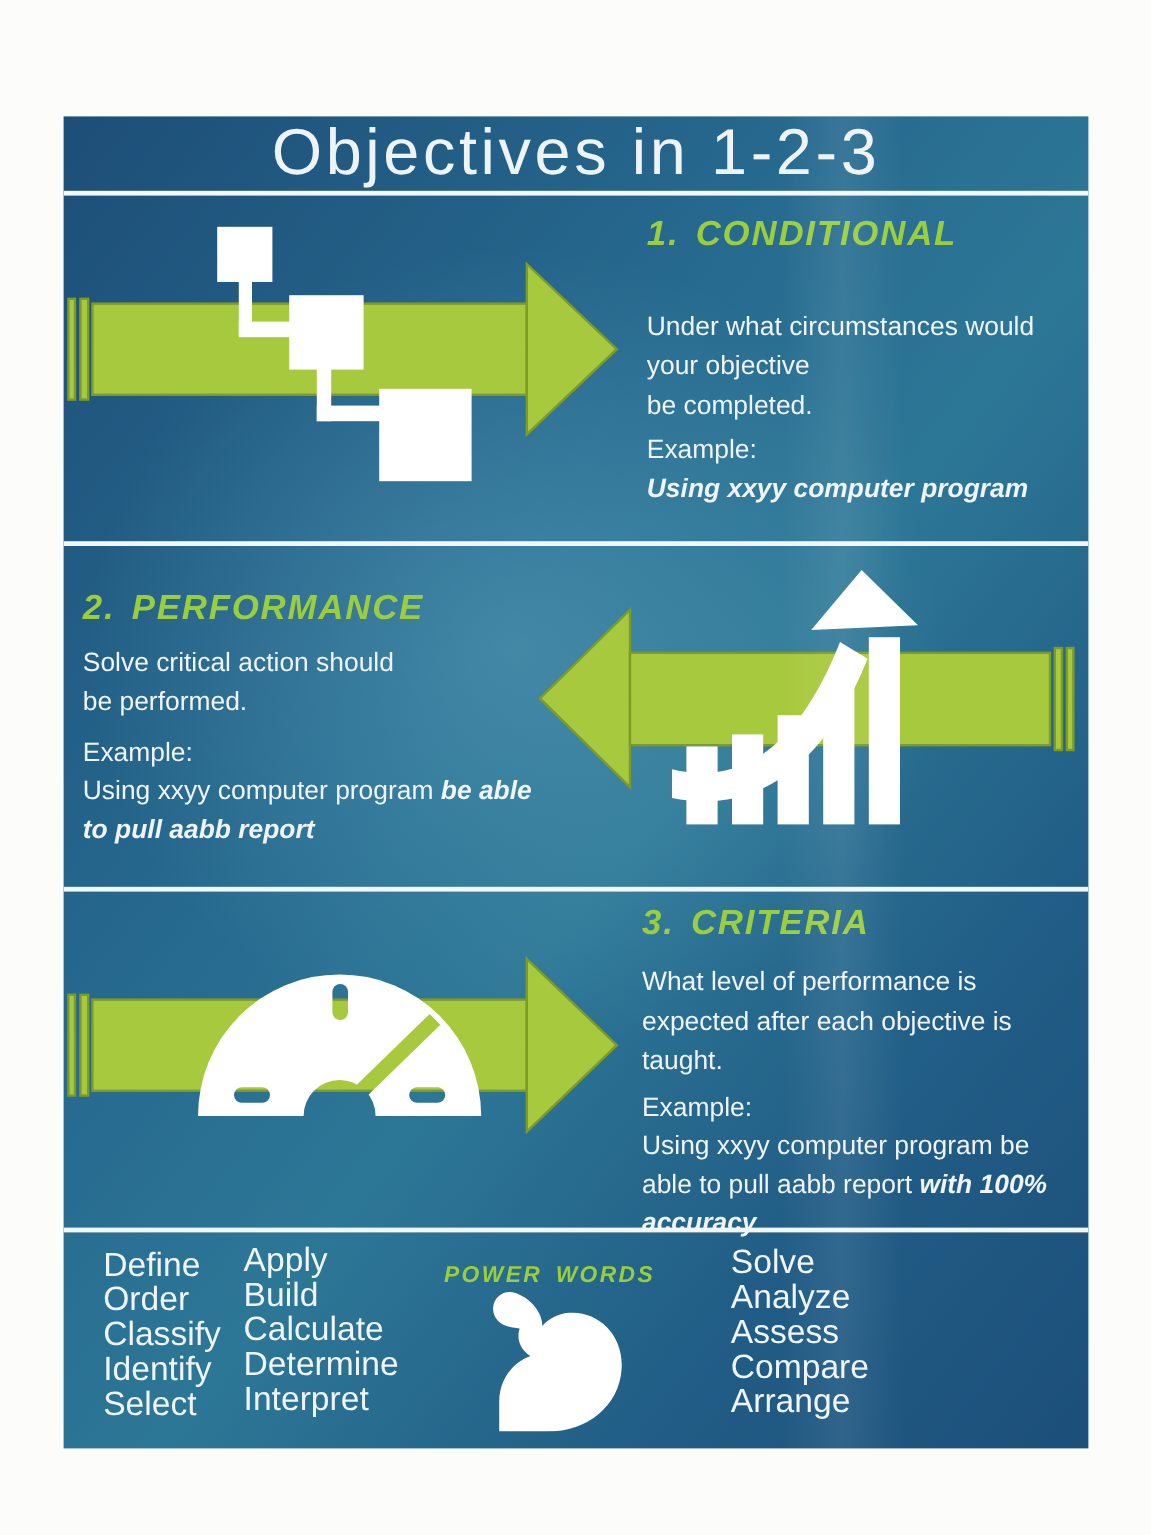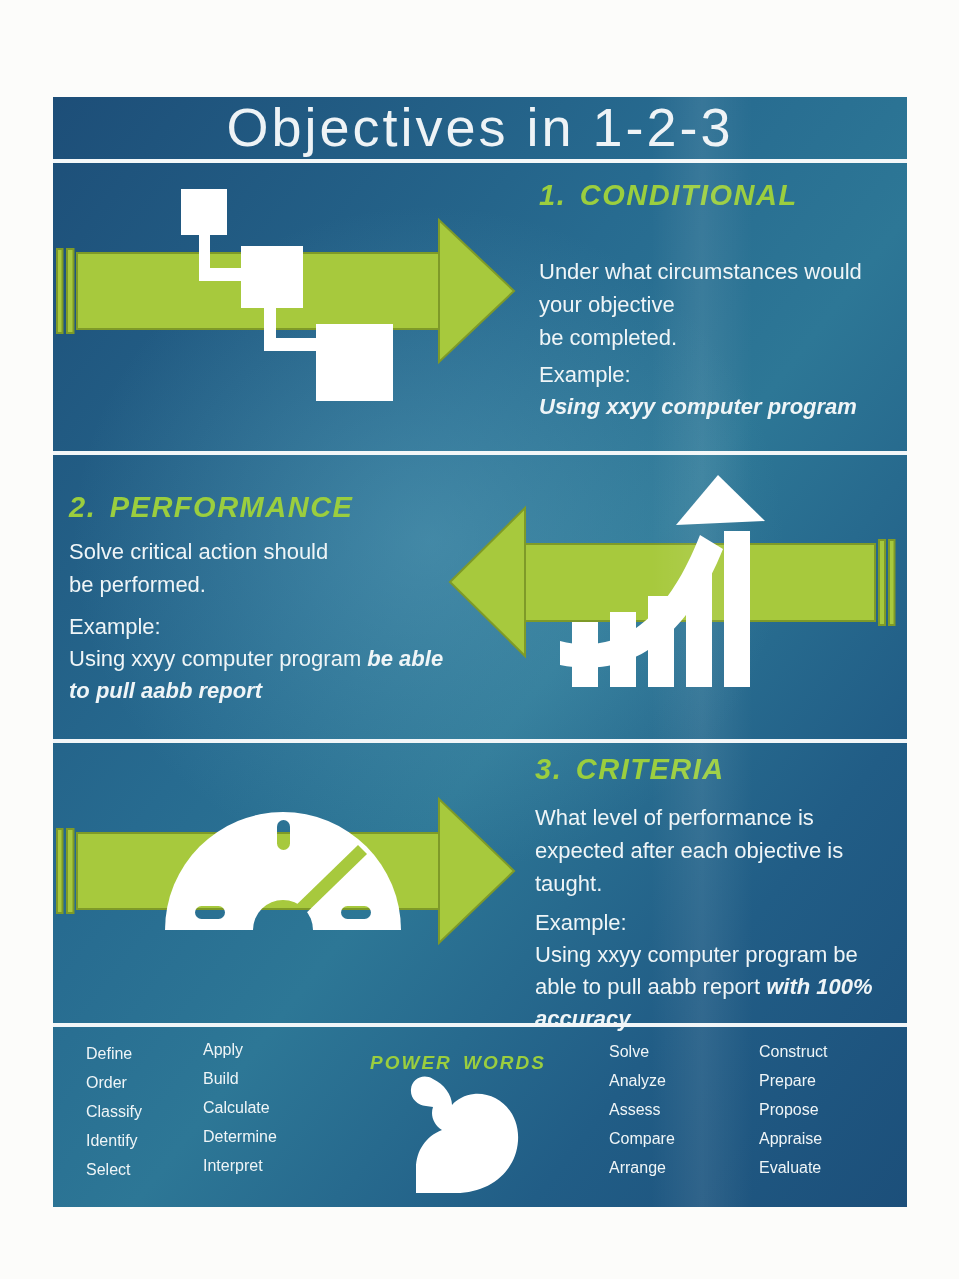--- a/index.html
+++ b/index.html
@@ -33,21 +33,21 @@
     position:absolute;margin:0;color:#9bce3e;font-size:29px;font-weight:bold;font-style:italic;
     letter-spacing:1.5px;word-spacing:4px;white-space:nowrap;
   }
   .body-text{
     position:absolute;color:#eff5f7;font-size:22px;line-height:33px;white-space:pre-line;
   }
   .example{position:absolute;color:#eff5f7;font-size:22px;line-height:32px;width:370px;}
   .example .label{display:block;}
   .seg-bold{font-weight:bold;font-style:italic;}
   .icon-svg{position:absolute;}
-  .pw-col{position:absolute;color:#eff5f7;font-size:16px;line-height:29px;white-space:pre-line;}
+  .pw-col{position:absolute;color:#eff5f7;font-size:28px;line-height:29px;white-space:pre-line;}
   .pw-heading{
     position:absolute;margin:15px;color:#9bce3e;font-size:19px;font-weight:bold;font-style:italic;
     letter-spacing:2px;word-spacing:4px;white-space:nowrap;
   }
 </style>
 </head>
 <body>
 
 <div class="stage">
   <div class="poster">
@@ -162,21 +162,16 @@
       <svg class="icon-svg" style="left:354px;top:44px;" width="116" height="122" viewBox="0 0 116 122">
         <path fill="#ffffff" d="M26,8 C16,2 5,8 4,18 c-1,9 6,16 15,17 l7,1 c-3,9 1,18 9,23
           C19,65 9,80 9,97 v25 h40 c34,0 60,-22 62,-52 2,-29 -20,-49 -44,-47
           c-9,1 -17,5 -22,11 0,-10 -8,-21 -19,-26 Z"></path>
       </svg>
       <div class="pw-col" style="left:556px;top:10px;">Solve
 Analyze
 Assess
 Compare
 Arrange</div>
-      <div class="pw-col" style="left:706px;top:10px;">Construct
-Prepare
-Propose
-Appraise
-Evaluate</div>
     </div>
 
   </div>
 </div>
 
 </body></html>

